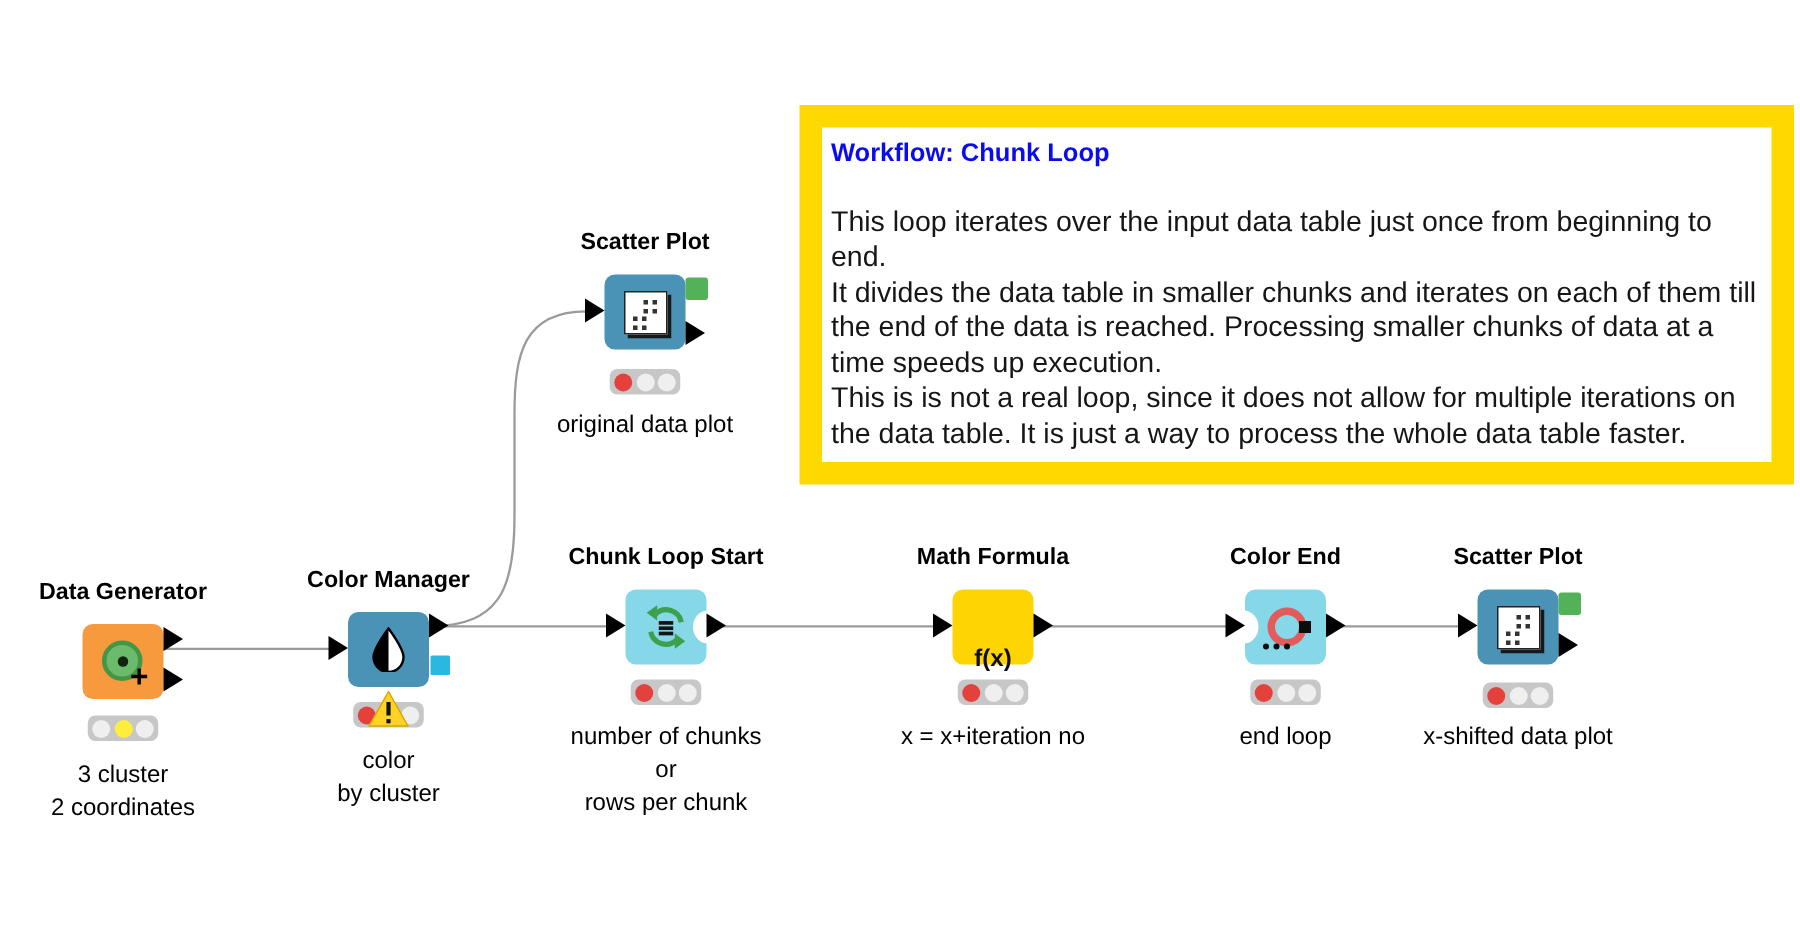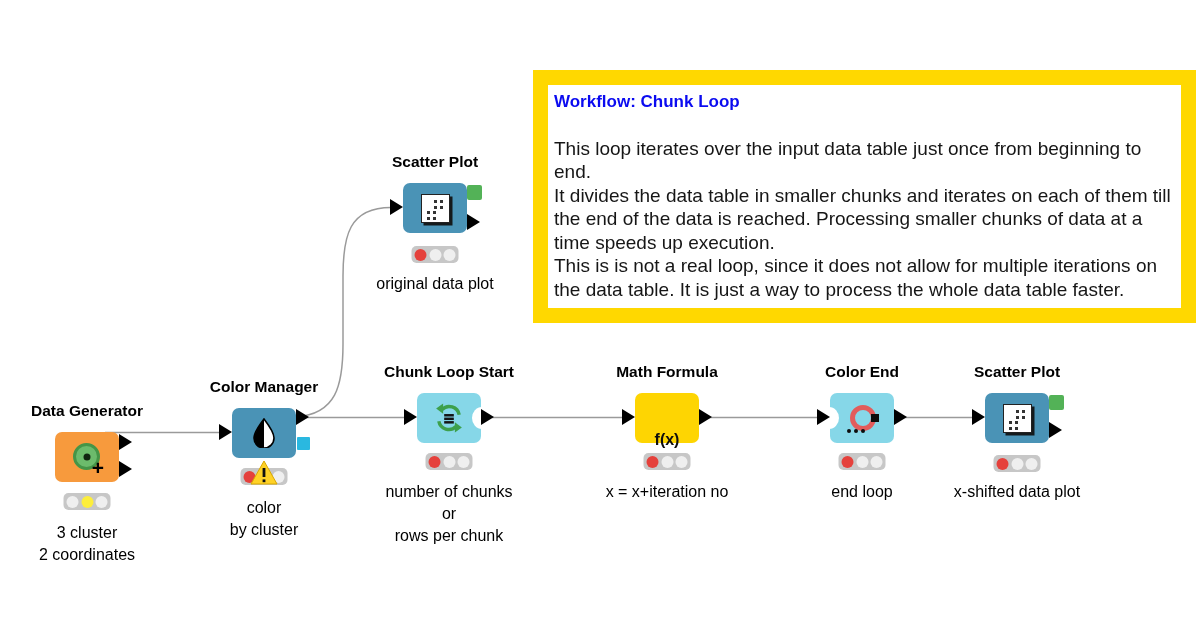--- a/index.html
+++ b/index.html
@@ -5,21 +5,21 @@
   html,body { margin:0; padding:0; background:#fff; }
   .canvas {
     position:relative; width:1200px; height:630px; overflow:hidden;
     background:#ffffff; font-family:"Liberation Sans", sans-serif; color:#111;padding-left:40px;
   }
   
   .wires { position:absolute; left:0; top:0; z-index:1; }
   .wires path { stroke:#9a9a9a; stroke-width:1.5; fill:none; }
 
   
-  .node { position:absolute; width:64px; height:50px; z-index:2; }
+  .node { position:absolute; width:54px; height:50px; z-index:2; }
   .body {
     position:absolute; inset:0; border-radius:7px;
     display:flex; align-items:center; justify-content:center;
   }
   .c-orange { background:#f79a3d; }
   .c-blue   { background:#4a93b6; }
   .c-cyan   { background:#86d7e8; }
   .c-yellow { background:#fed502; }
 
   
@@ -119,21 +119,21 @@
     <div class="ann-title">Workflow: Chunk Loop</div>
     <div class="ann-body">This loop iterates over the input data table just once from beginning to
 end.
 It divides the data table in smaller chunks and iterates on each of them till
 the end of the data is reached. Processing smaller chunks of data at a
 time speeds up execution.
 This is is not a real loop, since it does not allow for multiple iterations on
 the data table. It is just a way to process the whole data table faster.</div>
   </div>
 
-  <div class="node" style="left:55px; top:432px;">
+  <div class="node" style="left:55px; top:416px;">
     <div class="ntitle">Data Generator</div>
     <div class="body c-orange">
       <div class="icon-dg">
         <span class="dg-ring"></span>
         <span class="dg-plus">+</span>
       </div>
     </div>
     <span class="pout" style="top:2px;"></span>
     <span class="pout" style="top:29px;"></span>
     <div class="tl" style="top:61px;">

